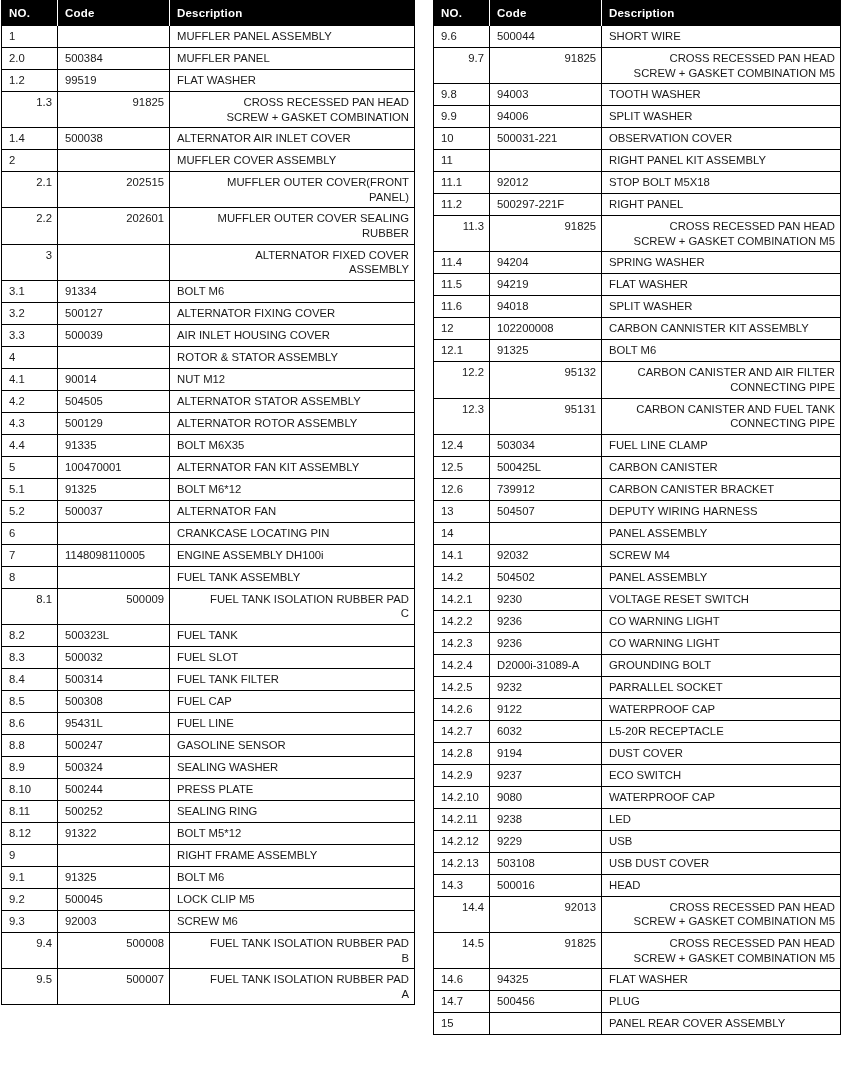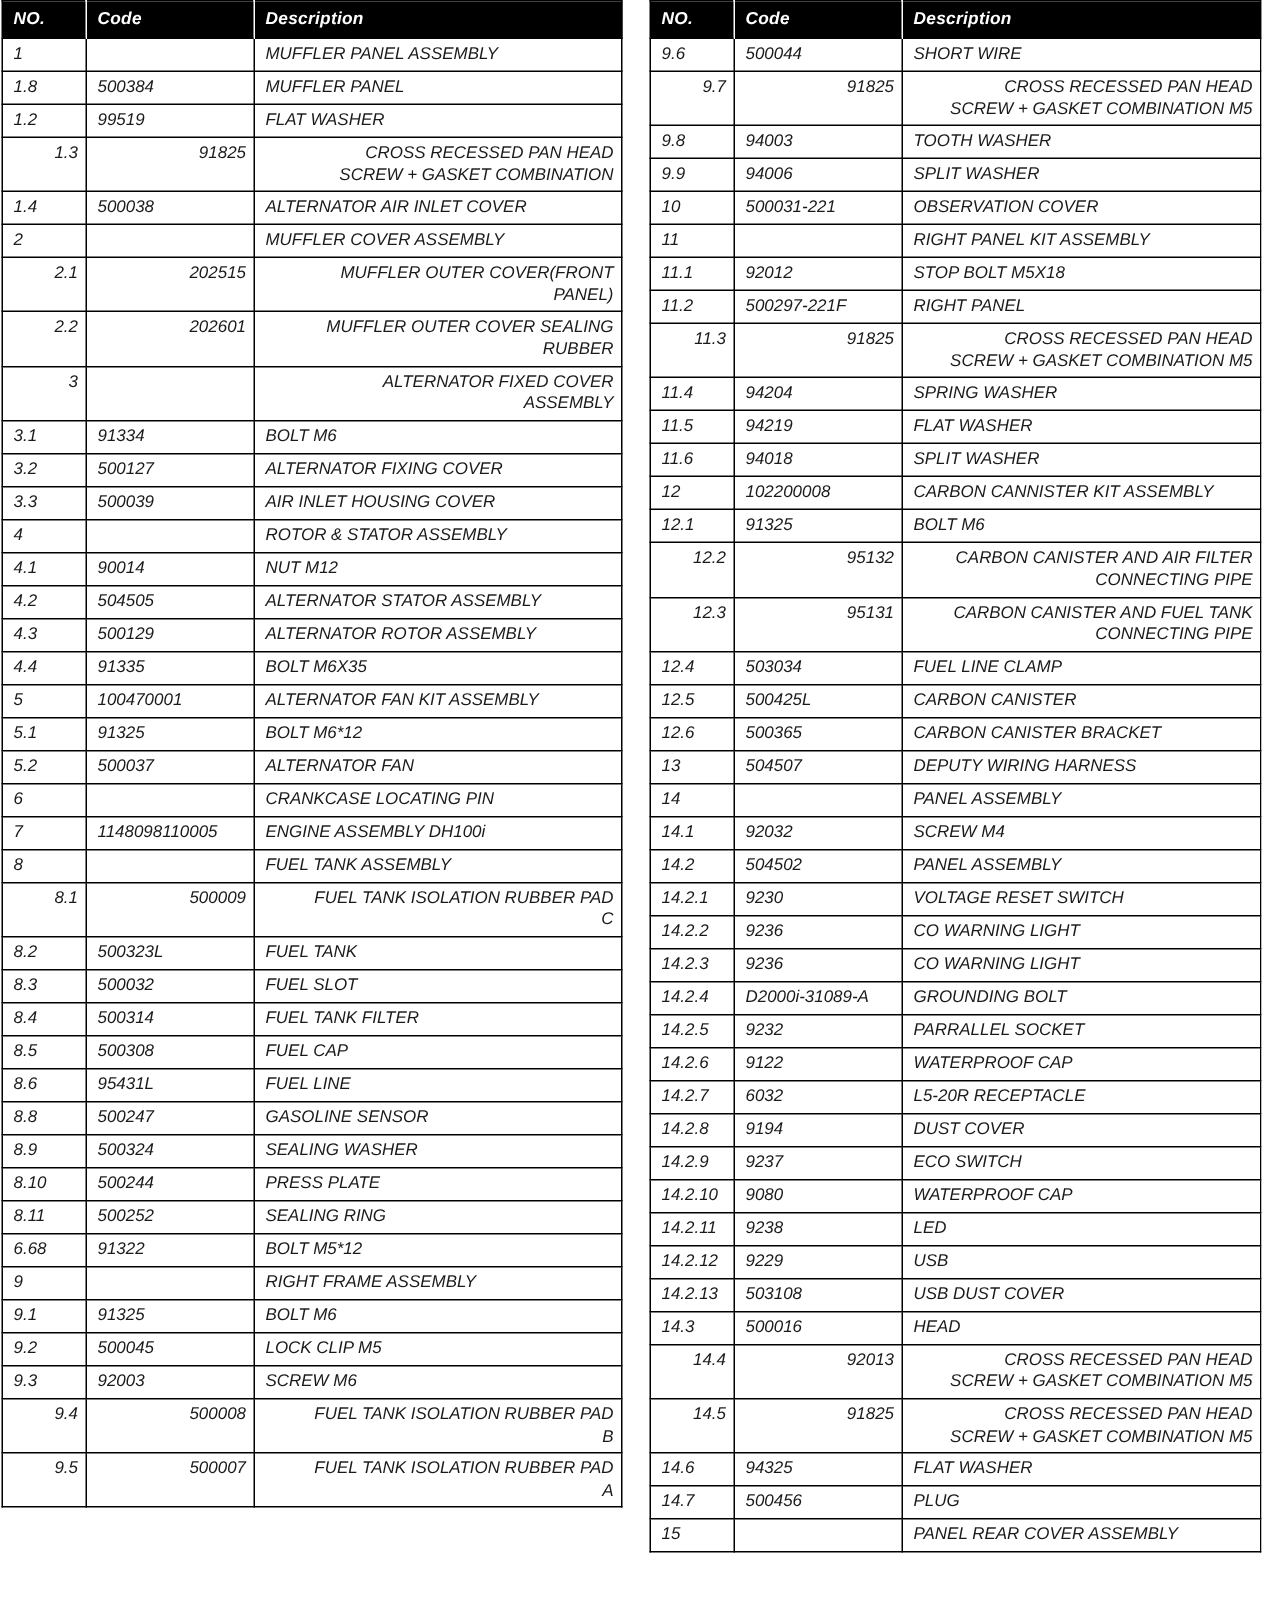--- a/index.html
+++ b/index.html
@@ -16,21 +16,20 @@
   }
   .sheet {
     position: relative;
     width: 841px;
     height: 1082px;
     display: flex;
     align-items: flex-start;
   }
   .table-wrap {
     box-sizing: border-box;
-    font-style: italic;
   }
   .table-wrap.left {
     width: 414px;
     margin-left: 1px;
   }
   .table-wrap.right {
     width: 408px;
     margin-left: 18px;
   }
   table.parts {
@@ -96,21 +95,21 @@
           <th>Description</th>
         </tr>
       </thead>
       <tbody>
           <tr class="short">
             <td>1</td>
             <td class="cell-empty"></td>
             <td>MUFFLER PANEL ASSEMBLY</td>
           </tr>
           <tr class="short">
-            <td>1.8</td>
+            <td>2.0</td>
             <td>500384</td>
             <td>MUFFLER PANEL</td>
           </tr>
           <tr class="short">
             <td>1.2</td>
             <td>99519</td>
             <td>FLAT WASHER</td>
           </tr>
           <tr class="tall">
             <td>1.3</td>
@@ -261,21 +260,21 @@
             <td>8.10</td>
             <td>500244</td>
             <td>PRESS PLATE</td>
           </tr>
           <tr class="short">
             <td>8.11</td>
             <td>500252</td>
             <td>SEALING RING</td>
           </tr>
           <tr class="short">
-            <td>6.68</td>
+            <td>8.12</td>
             <td>91322</td>
             <td>BOLT M5*12</td>
           </tr>
           <tr class="short">
             <td>9</td>
             <td class="cell-empty"></td>
             <td>RIGHT FRAME ASSEMBLY</td>
           </tr>
           <tr class="short">
             <td>9.1</td>
@@ -412,21 +411,21 @@
             <td>503034</td>
             <td>FUEL LINE CLAMP</td>
           </tr>
           <tr class="short">
             <td>12.5</td>
             <td>500425L</td>
             <td>CARBON CANISTER</td>
           </tr>
           <tr class="short">
             <td>12.6</td>
-            <td>500365</td>
+            <td>739912</td>
             <td>CARBON CANISTER BRACKET</td>
           </tr>
           <tr class="short">
             <td>13</td>
             <td>504507</td>
             <td>DEPUTY WIRING HARNESS</td>
           </tr>
           <tr class="short">
             <td>14</td>
             <td class="cell-empty"></td>

